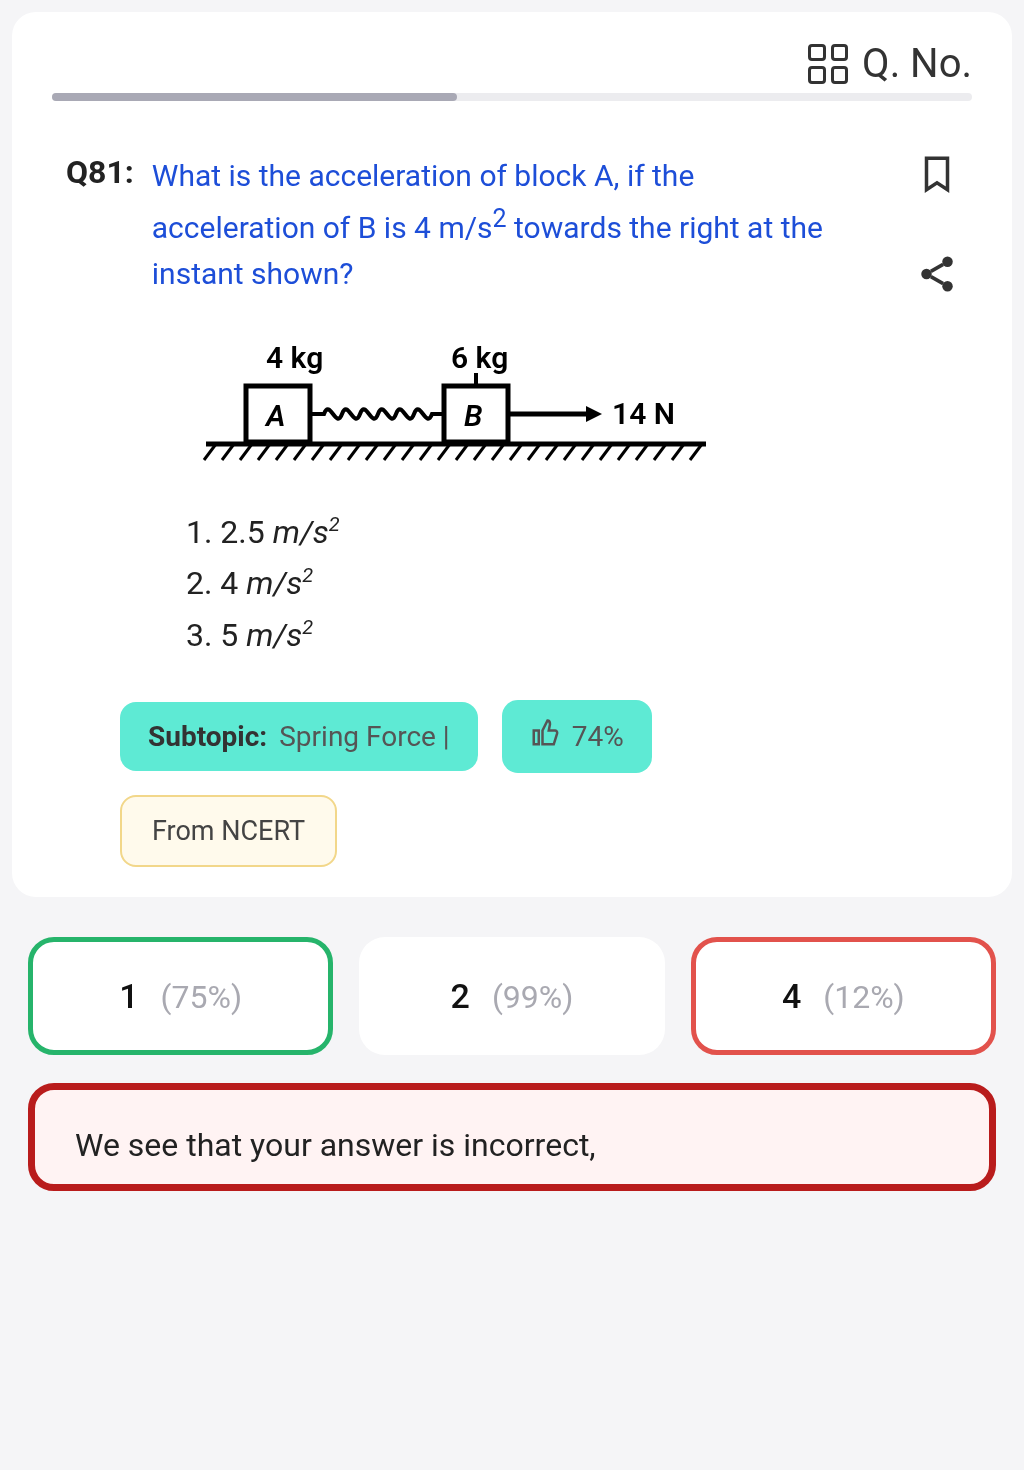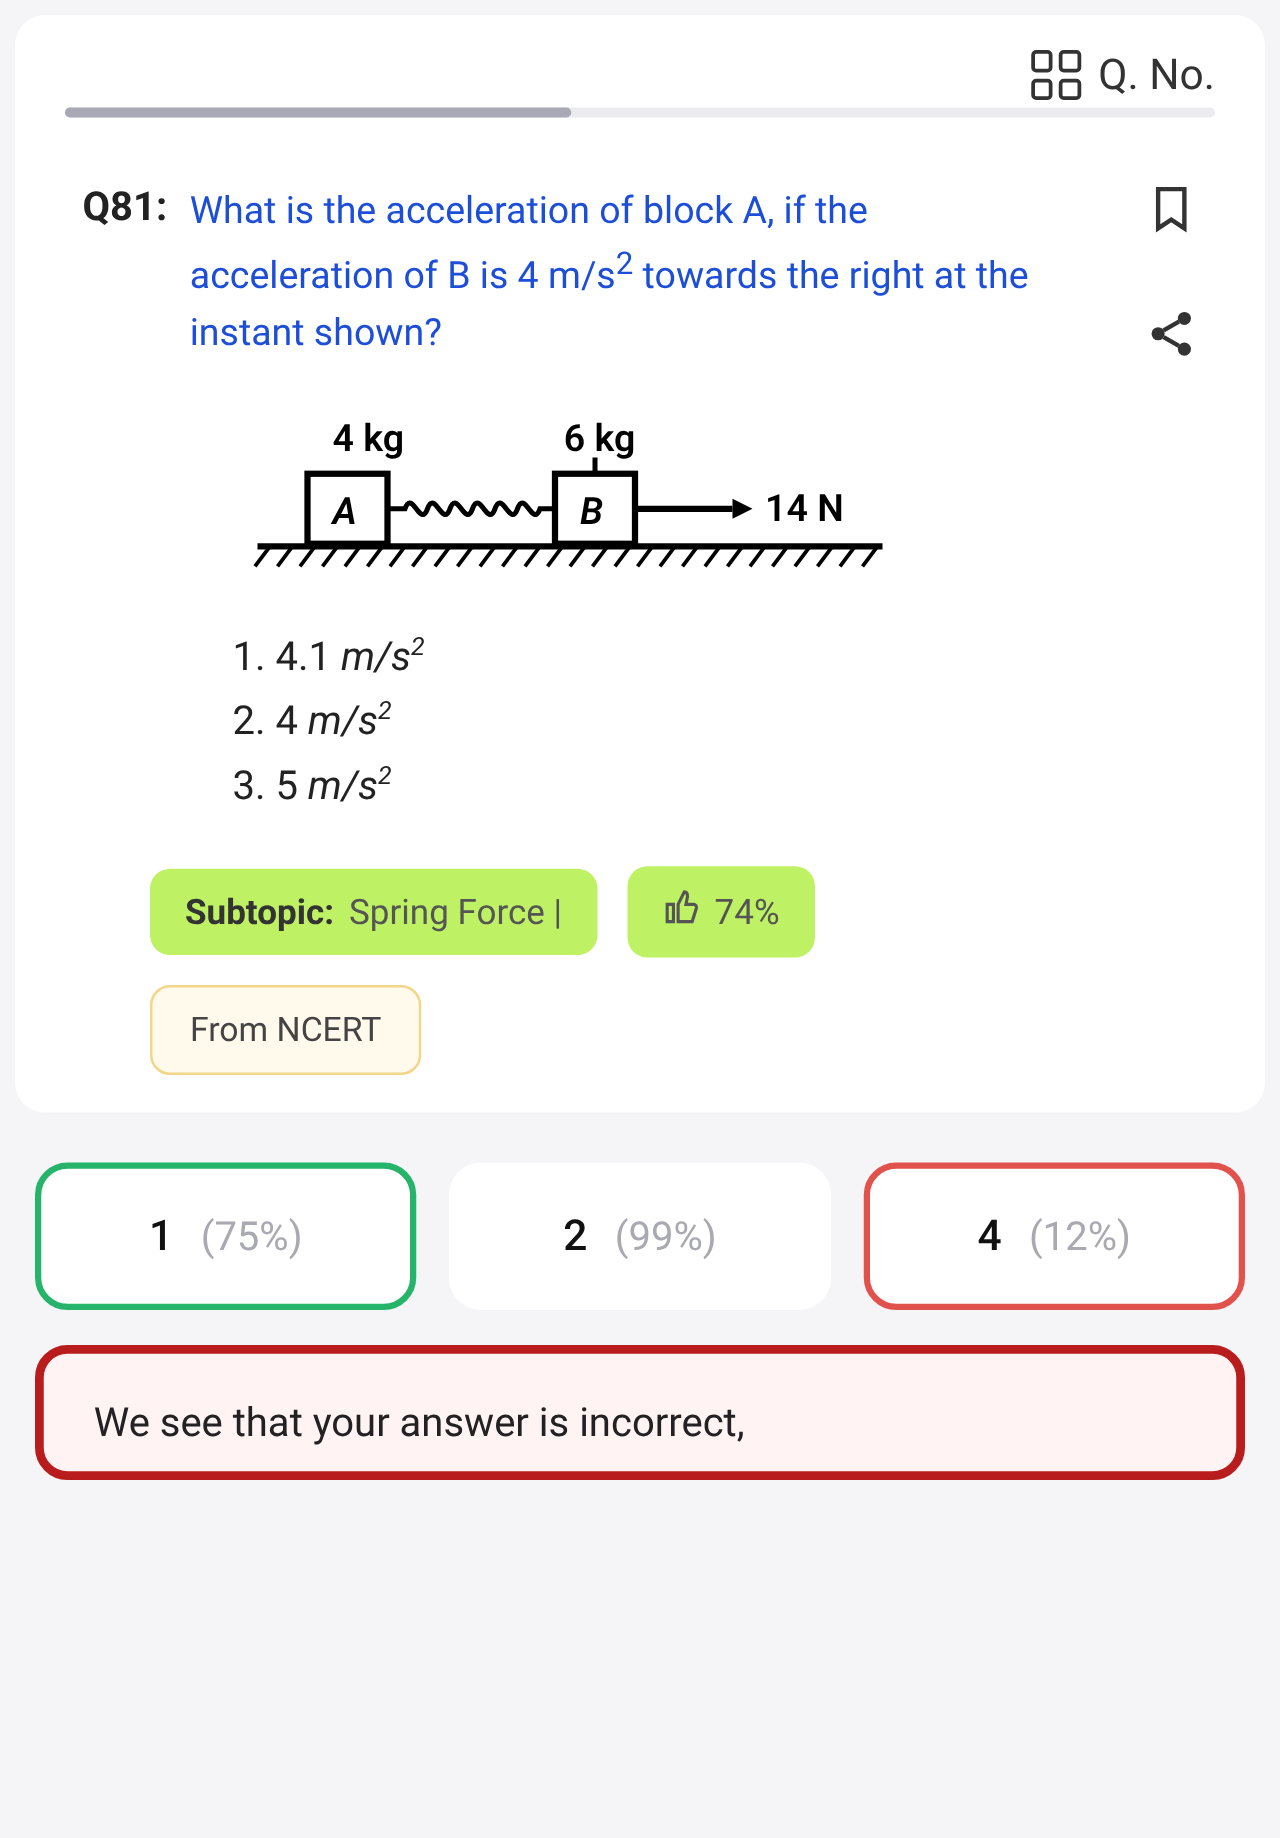--- a/index.html
+++ b/index.html
@@ -41,21 +41,21 @@
       width: 44%;
       height: 100%;
       background: #a9a9b5;
       border-radius: 4px;
     }
     .q-no-group {
       margin-left: auto;
       display: flex;
       align-items: center;
       gap: 14px;
-      font-size: 34px;
+      font-size: 40px;
       color: #333;
     }
     .grid-icon {
       width: 40px;
       height: 40px;
       display: grid;
       grid-template-columns: 1fr 1fr;
       grid-template-rows: 1fr 1fr;
       gap: 5px;
     }
@@ -117,21 +117,21 @@
       vertical-align: super;
     }
     .chips {
       display: flex;
       gap: 24px;
       padding: 38px 54px 0 54px;
       flex-wrap: wrap;
       align-items: center;
     }
     .chip {
-      background: #bef264;
+      background: #5eead4;
       border-radius: 16px;
       padding: 18px 28px;
       font-size: 28px;
       color: #555;
       display: flex;
       align-items: center;
       gap: 12px;
     }
     .chip strong {
       color: #333;
@@ -288,21 +288,21 @@
             <line x1="480" y1="106" x2="468" y2="122"></line>
           <line x1="498" y1="106" x2="486" y2="122"></line>
             <line x1="516" y1="106" x2="504" y2="122"></line>
         </g>
       </svg>
     </div>
 
     <div class="options">
       <div class="opt">
         <span>1.</span>
-        <span>4.1</span>
+        <span>2.5</span>
         <span class="ital"><span>m/s</span><sup>2</sup></span>
       </div>
       <div class="opt">
         <span>2.</span>
         <span>4</span>
         <span class="ital"><span>m/s</span><sup>2</sup></span>
       </div>
       <div class="opt">
         <span>3.</span>
         <span>5</span>

